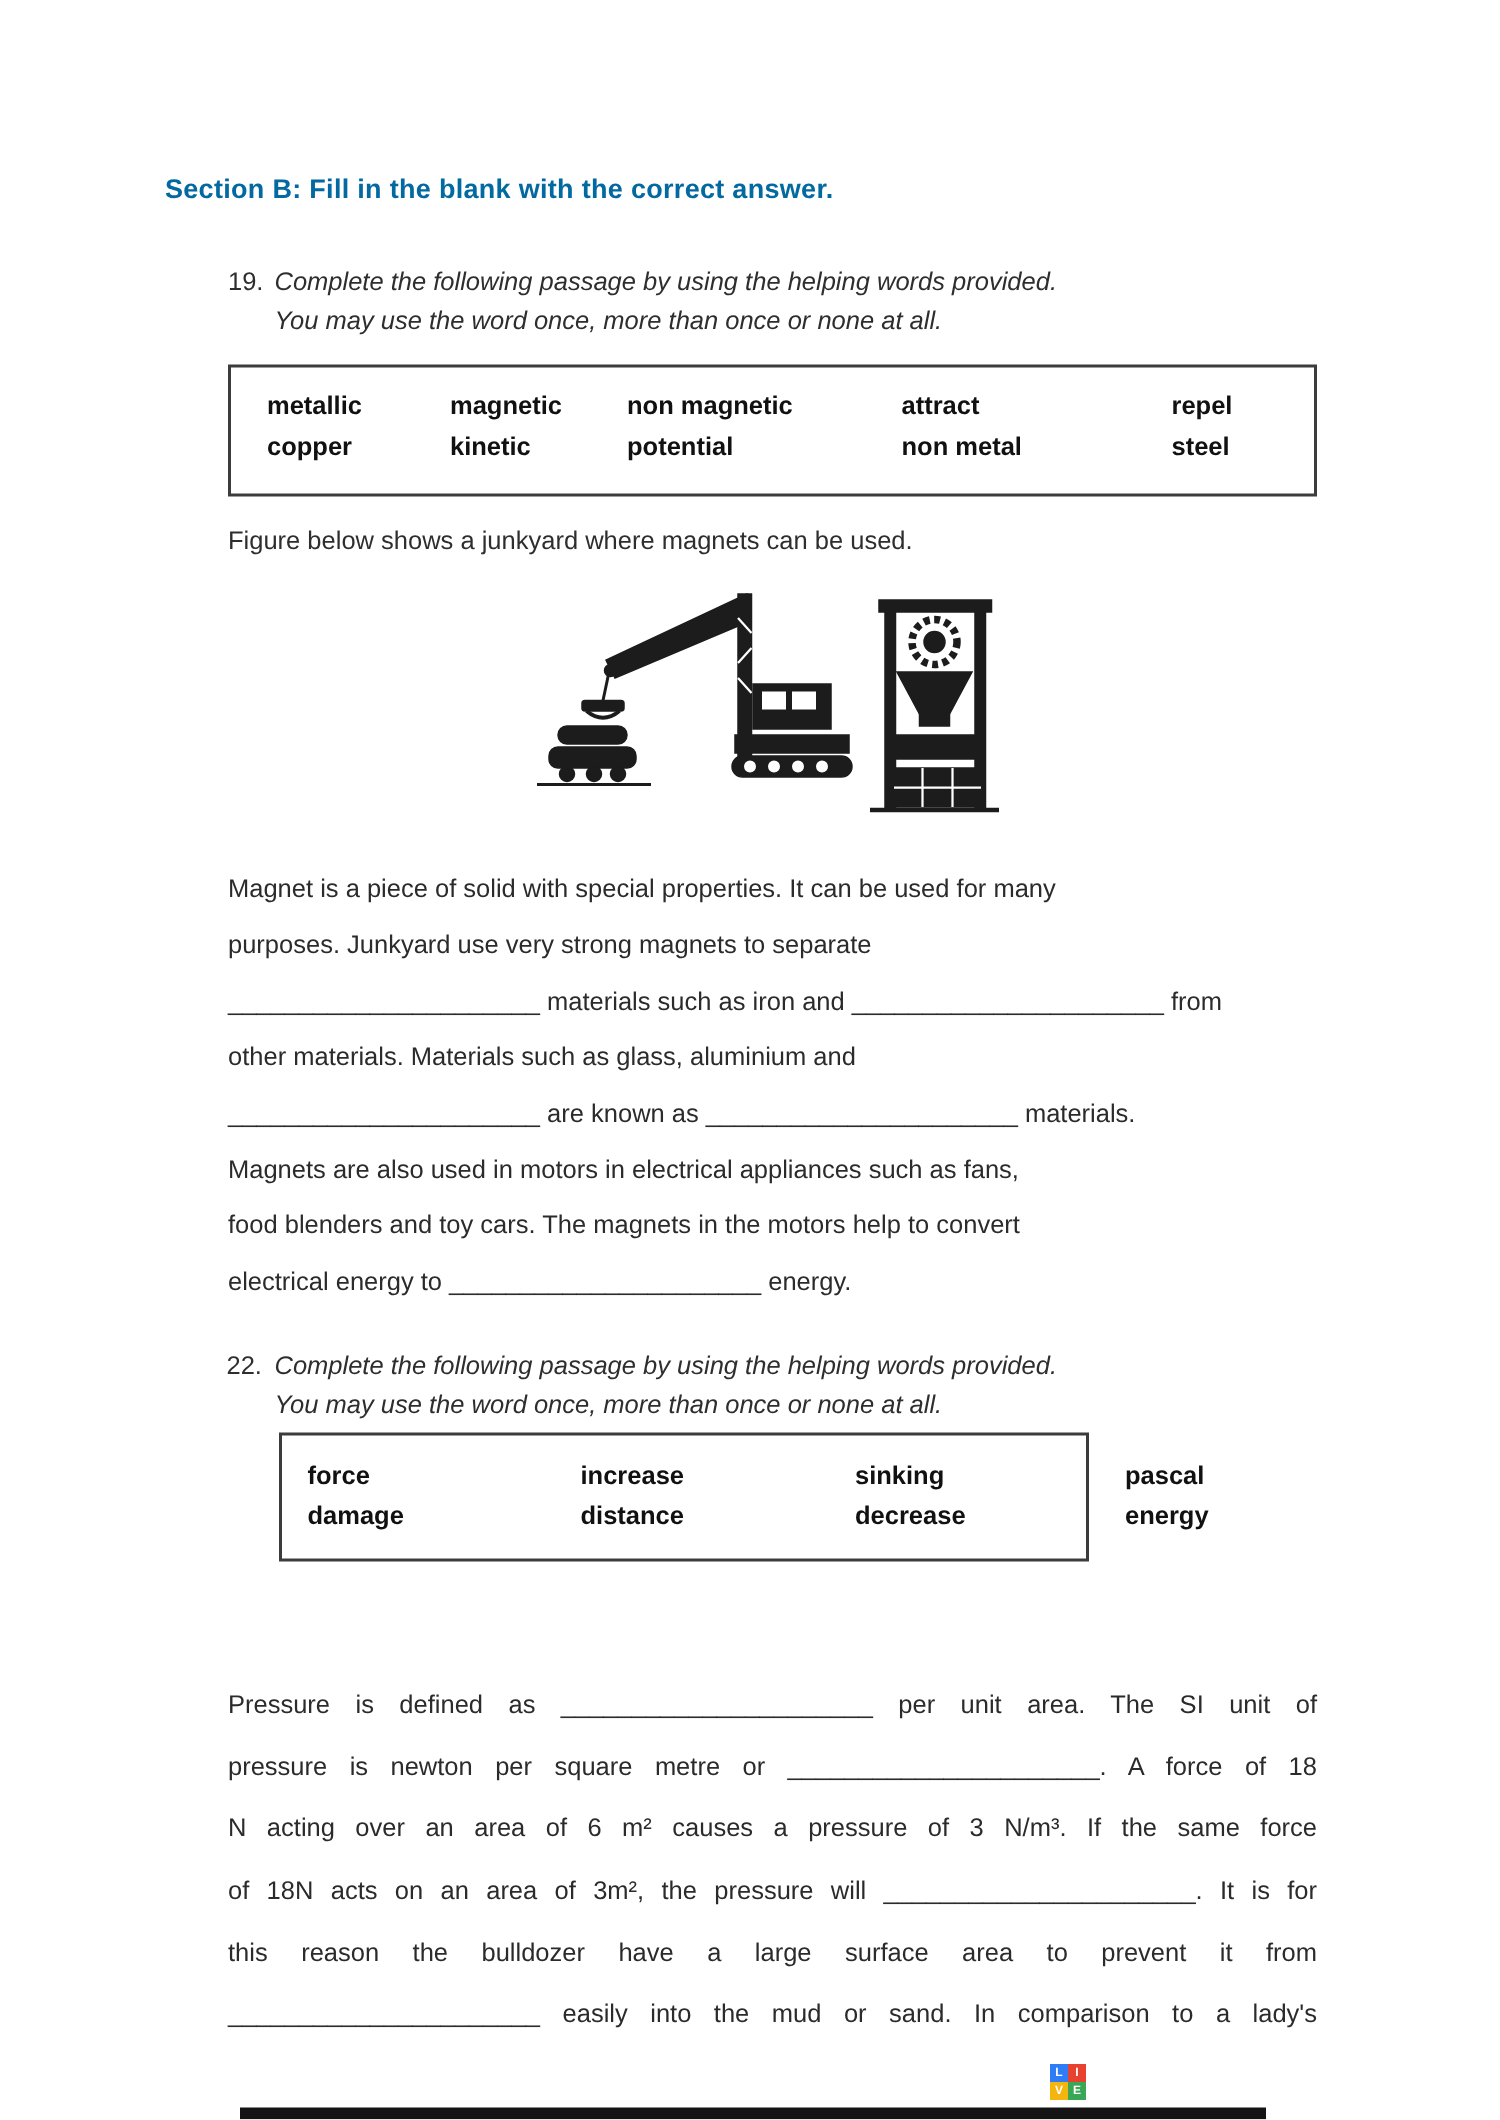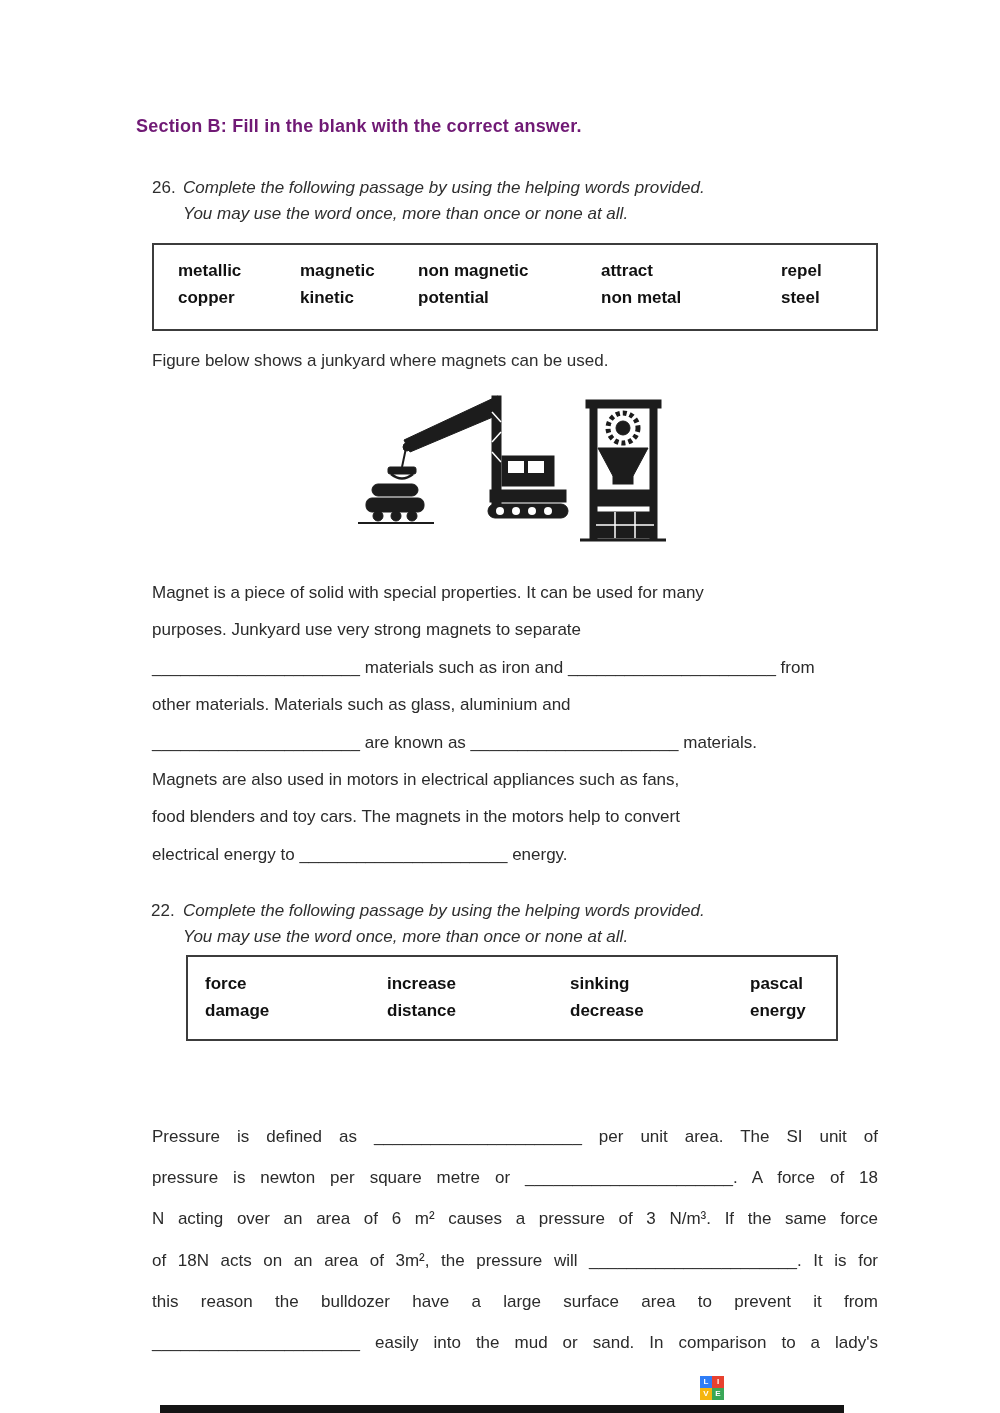--- a/index.html
+++ b/index.html
@@ -1,34 +1,34 @@
 <!DOCTYPE html>
 <html><head>
 <meta charset="utf-8">
 <style>
   html,body { margin:0; padding:0; background:#ffffff; }
   .page {
     position:relative; width:1000px; height:1413px; background:#ffffff;
     font-family:"Liberation Sans", sans-serif; color:#2e2e2e; overflow:hidden;
   }
   .section-heading {
-    position:absolute; left:136px; top:116px; font-size:18px; font-weight:bold; color:#701a75;
+    position:absolute; left:110px; top:116px; font-size:18px; font-weight:bold; color:#0369a1;
     letter-spacing:0.2px;
   }
   .q-number { position:absolute; font-size:17px; }
   .prompt-line { position:absolute; left:183px; width:730px; font-size:17px;font-style:italic; }
 
   .word-bank {
     position:absolute; box-sizing:border-box; border:2px solid #3c3c3c; background:#fff;
     display:grid; font-weight:bold; font-size:17px; color:#111; align-content:start;
   }
   .word-bank .cell { line-height:27px; white-space:nowrap; }
   .wb1 { left:152px; top:243px; width:726px; height:88px; padding:12px 0 0 24px;
          grid-template-columns:122px 118px 183px 180px 1fr; }
-  .wb2 { left:186px; top:955px; width:652px; height:86px; padding:13px 0 0 17px;
+  .wb2 { left:186px; top:955px; width:540px; height:86px; padding:13px 0 0 17px;
          grid-template-columns:182px 183px 180px 1fr; }
 
   .figure-caption { position:absolute; left:152px; top:351px; font-size:17px; }
   .figure-wrap { position:absolute; left:350px; top:390px; width:320px; height:172px; }
 
   .passage { position:absolute; font-size:17px; color:#2b2b2b; }
   .p21 { left:152px; top:574px; width:730px; }
   .p21 .line { height:37.4px; line-height:37.4px; white-space:nowrap; }
   .p22 { left:152px; top:1116px; width:726px; }
   .p22 .line { height:41.2px; line-height:41.2px; text-align:justify; text-align-last:justify; }
@@ -49,21 +49,21 @@
     position:absolute; left:160px; top:1405px; width:684px; height:8px; background:#141414;
   }
 </style>
 </head>
 <body>
 
 <div class="page">
 
   <div class="section-heading">Section B: Fill in the blank with the correct answer.</div>
 
-  <div class="q-number" style="left:152px; top:178px;">26.</div>
+  <div class="q-number" style="left:152px; top:178px;">19.</div>
   <div class="prompt-line" style="top:178px;">Complete the following passage by using the helping words provided.</div>
   <div class="prompt-line" style="top:204px;">You may use the word once, more than once or none at all.</div>
 
   <div class="word-bank wb1">
     <div class="cell">metallic</div>
     <div class="cell">magnetic</div>
     <div class="cell">non magnetic</div>
     <div class="cell">attract</div>
     <div class="cell">repel</div>
     <div class="cell">copper</div>

